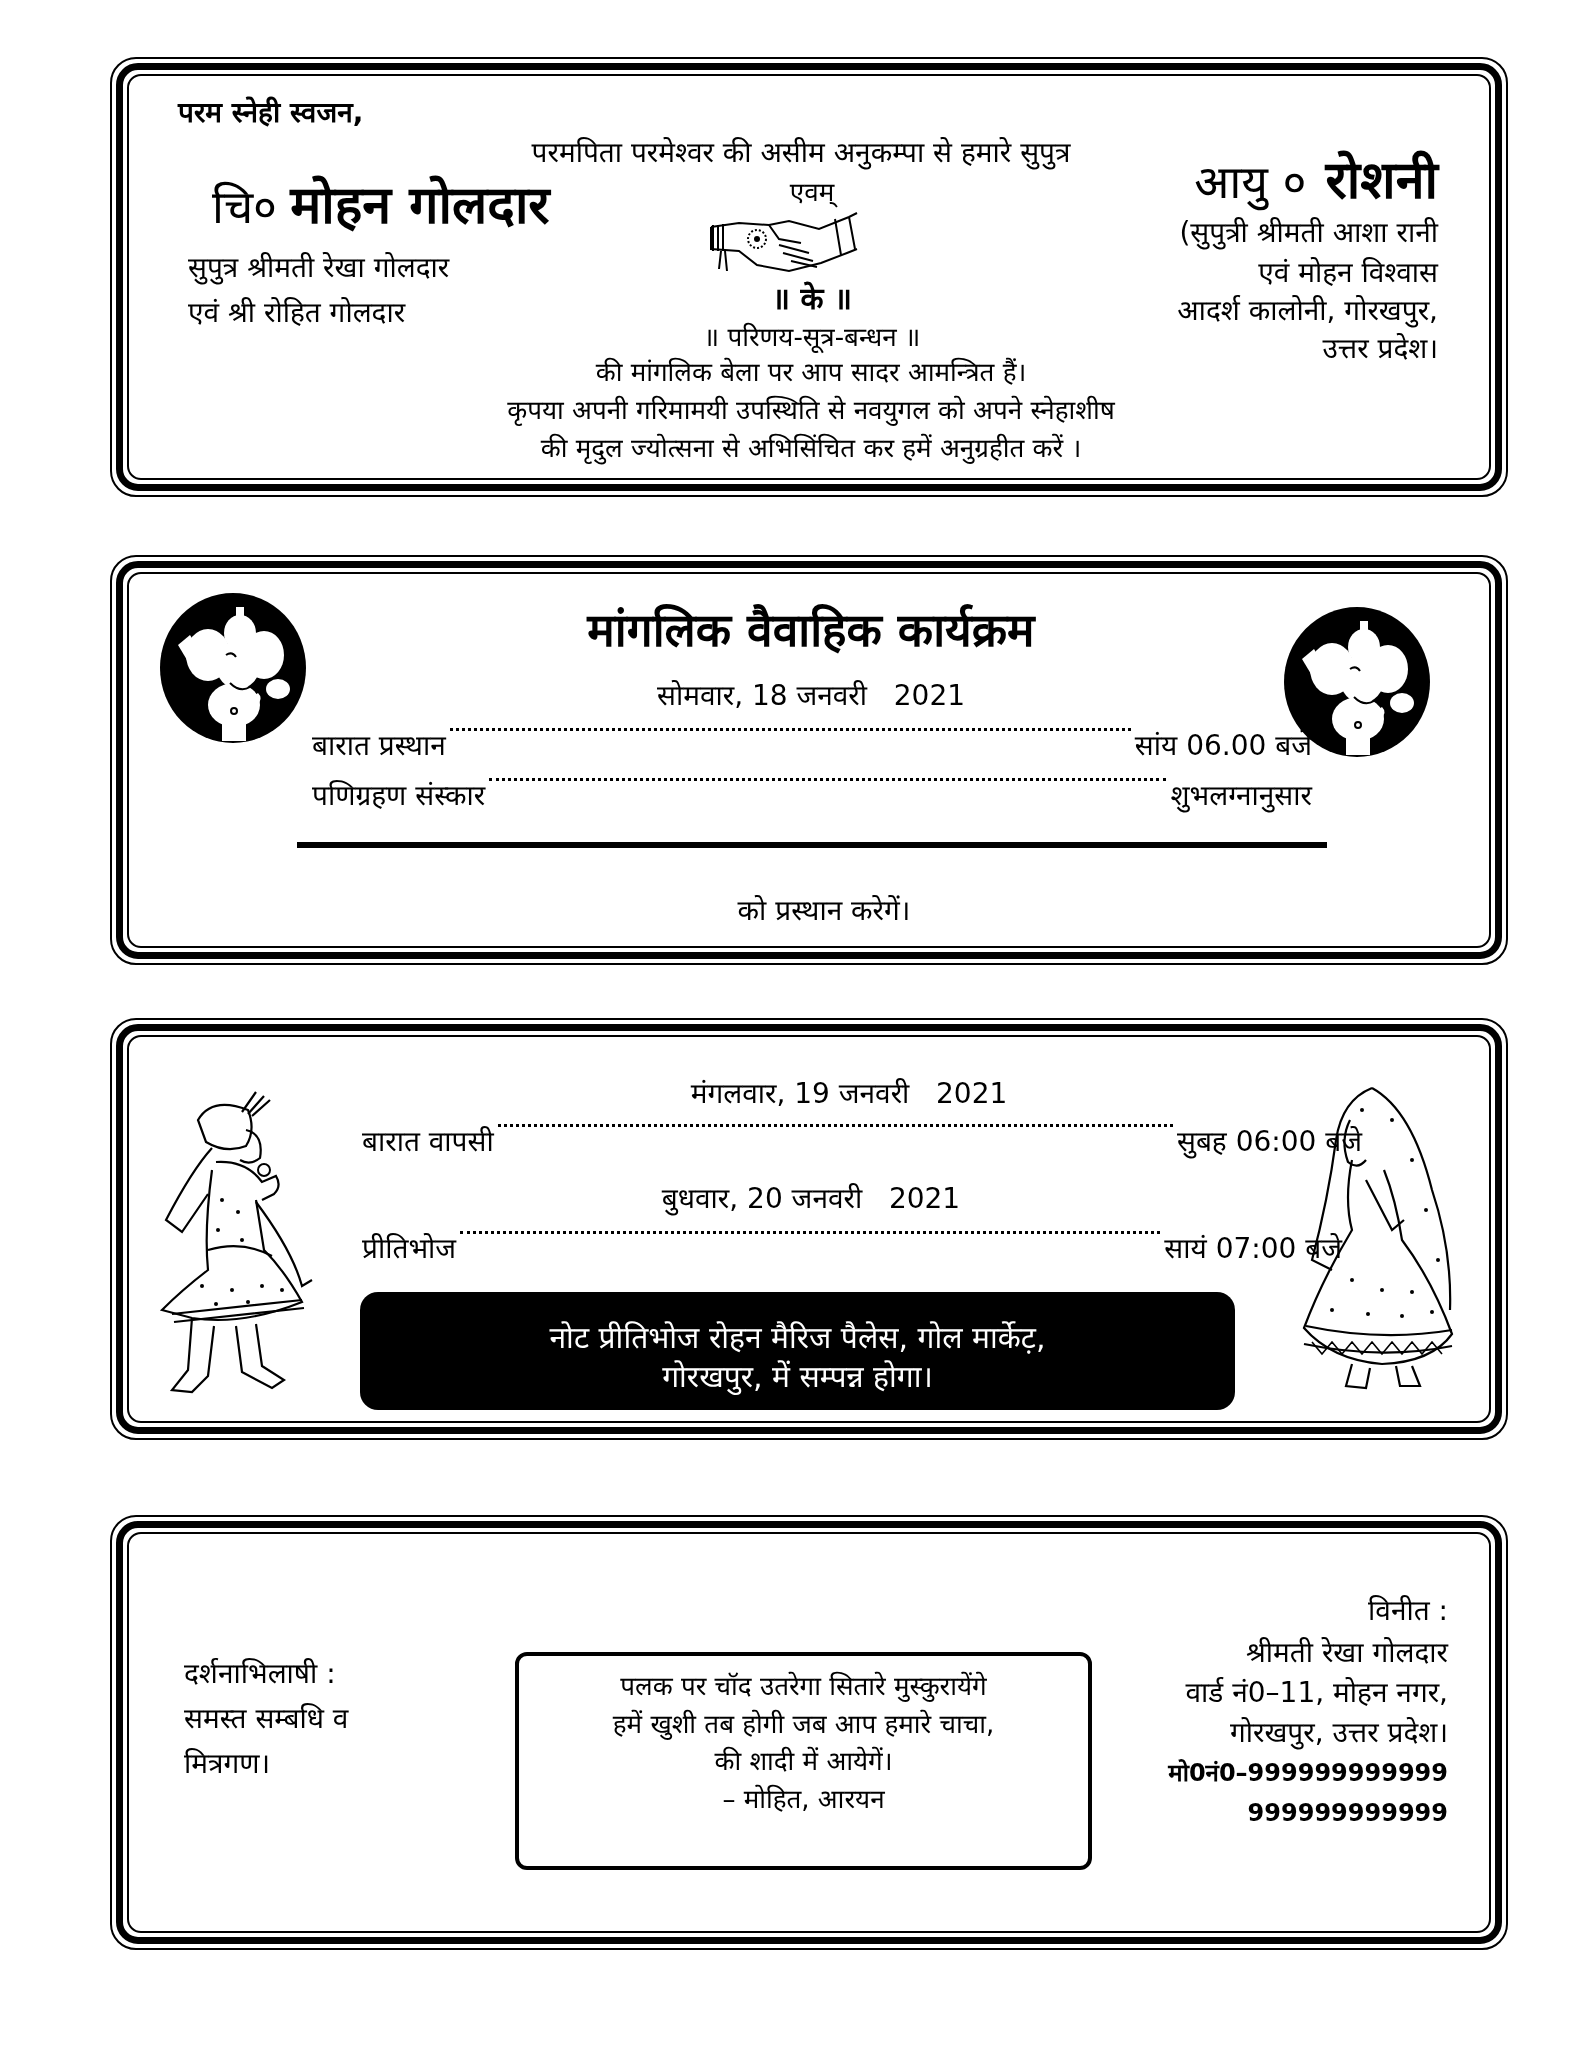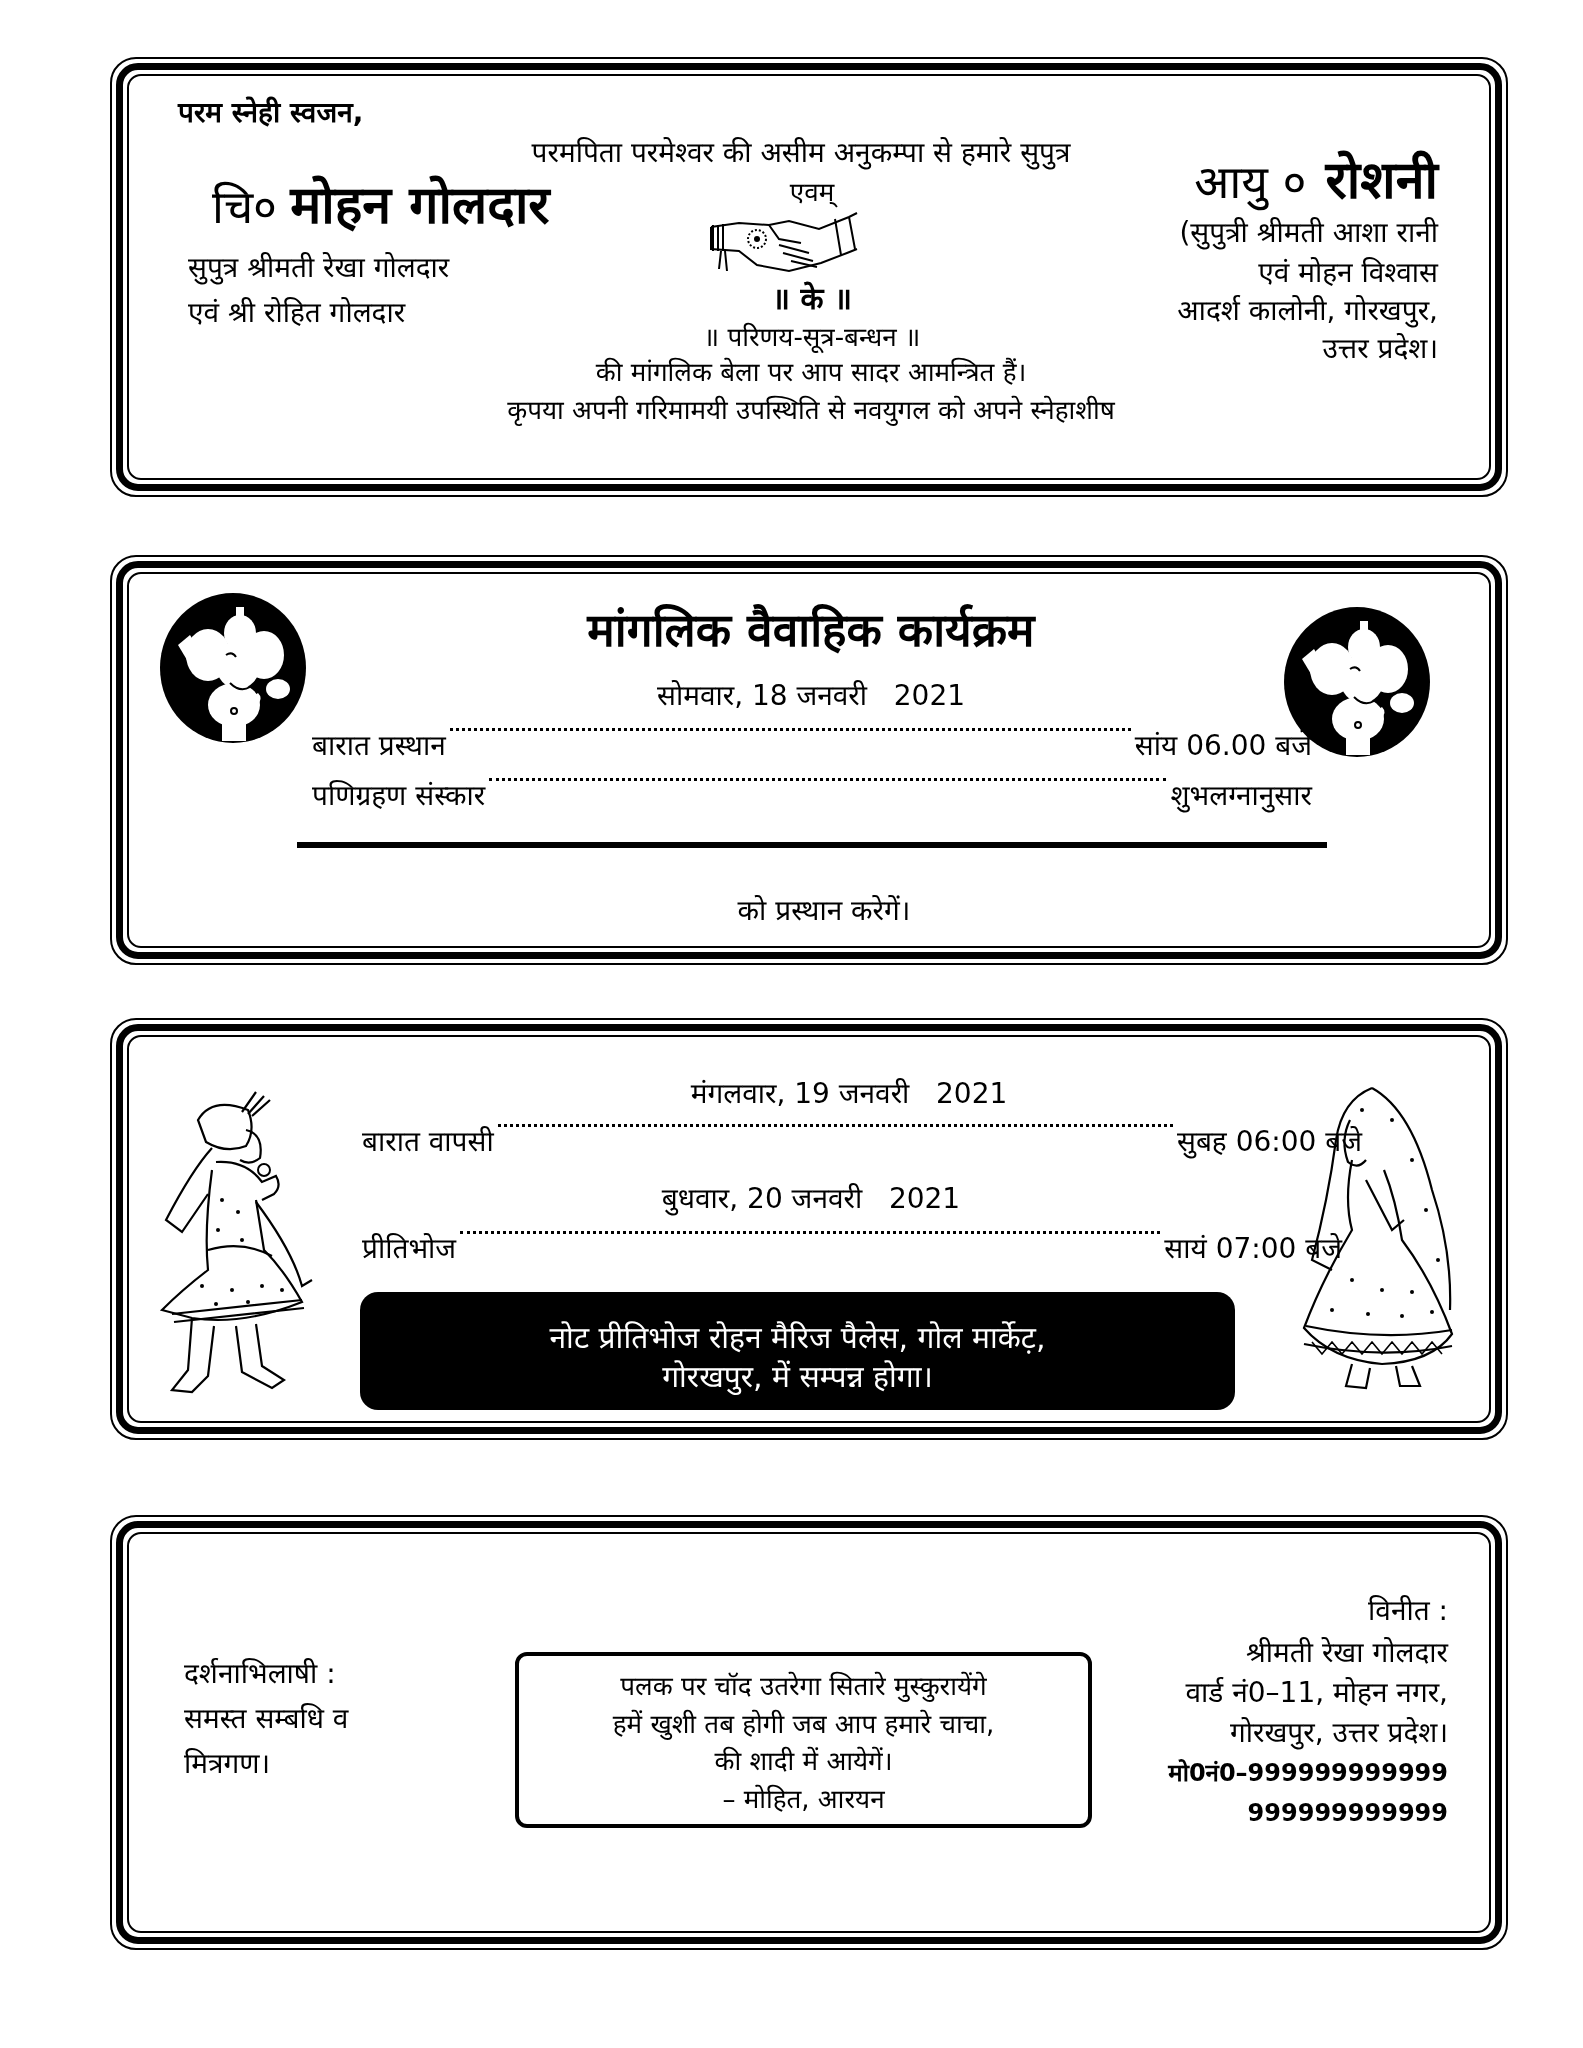--- a/index.html
+++ b/index.html
@@ -64,20 +64,21 @@
     <span class="f46">आयु ०</span>
     <span class="f52 hb" style="margin-left:14px;">रोशनी</span>
   </div>
   <div class="abs f28 r" style="right:68px;top:160px;">(सुपुत्री श्रीमती आशा रानी</div>
   <div class="abs f28 r" style="right:68px;top:200px;">एवं मोहन विश्वास</div>
   <div class="abs f28 r" style="right:68px;top:238px;">आदर्श कालोनी, गोरखपुर,</div>
   <div class="abs f28 r" style="right:68px;top:276px;">उत्तर प्रदेश।</div>
 
   <div class="abs f26 c" style="left:0;width:1398px;top:300px;">की मांगलिक बेला पर आप सादर आमन्त्रित हैं।</div>
   <div class="abs f26 c" style="left:0;width:1398px;top:338px;">कृपया अपनी गरिमामयी उपस्थिति से नवयुगल को अपने स्नेहाशीष</div>
+  <div class="abs f26 c" style="left:0;width:1398px;top:376px;">की मृदुल ज्योत्सना से अभिसिंचित कर हमें अनुग्रहीत करें ।</div>
 </div>
 
 <div class="card" style="top:555px;height:410px;">
   <div class="band"></div>
   <div class="inner"></div>
 
   <div class="medallion" style="left:48px;top:36px;">
     <svg width="146" height="150" viewBox="0 0 146 150">
       <g fill="#fff">
         <ellipse cx="80" cy="40" rx="16" ry="18"></ellipse>
@@ -227,21 +228,21 @@
 </div>
 
 <div class="card" style="top:1515px;height:435px;">
   <div class="band"></div>
   <div class="inner"></div>
 
   <div class="abs f28" style="left:72px;top:143px;">दर्शनाभिलाषी :</div>
   <div class="abs f28" style="left:72px;top:188px;">समस्त सम्बधि व</div>
   <div class="abs f28" style="left:72px;top:233px;">मित्रगण।</div>
 
-  <div class="quotebox" style="left:403px;width:577px;top:135px;height:176px;">
+  <div class="quotebox" style="left:403px;width:577px;top:135px;height:218px;">
     <div class="f26" style="margin-top:12px;line-height:1.45;">पलक पर चॉद उतरेगा सितारे मुस्कुरायेंगे</div>
     <div class="f26" style="line-height:1.45;">हमें खुशी तब होगी जब आप हमारे चाचा,</div>
     <div class="f26" style="line-height:1.45;">की शादी में आयेगें।</div>
     <div class="f26" style="line-height:1.45;">– मोहित, आरयन</div>
   </div>
 
   <div class="abs f28 r" style="right:58px;top:80px;">विनीत :</div>
   <div class="abs f28 r" style="right:58px;top:122px;">श्रीमती रेखा गोलदार</div>
   <div class="abs f28 r" style="right:58px;top:162px;">वार्ड नं0–11, मोहन नगर,</div>
   <div class="abs f28 r" style="right:58px;top:202px;">गोरखपुर, उत्तर प्रदेश।</div>

